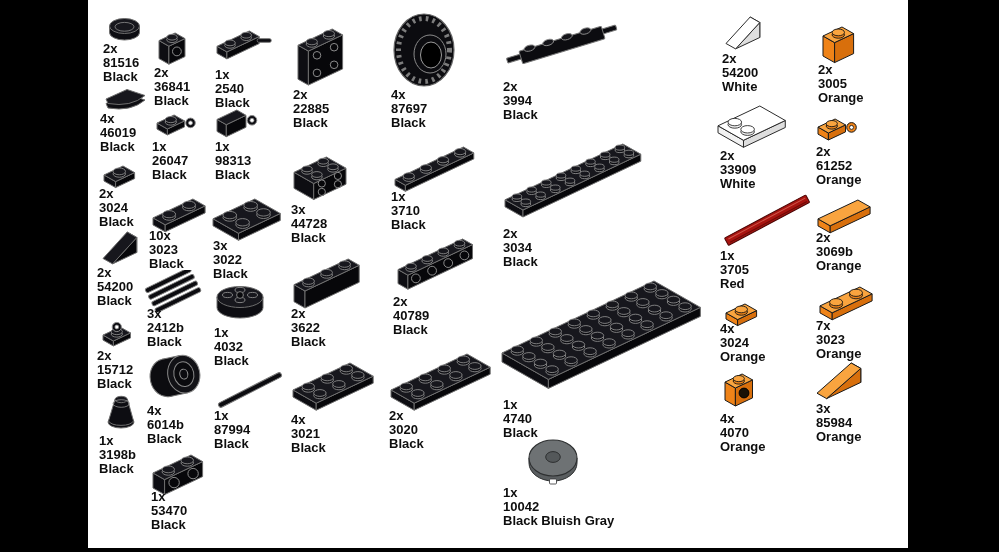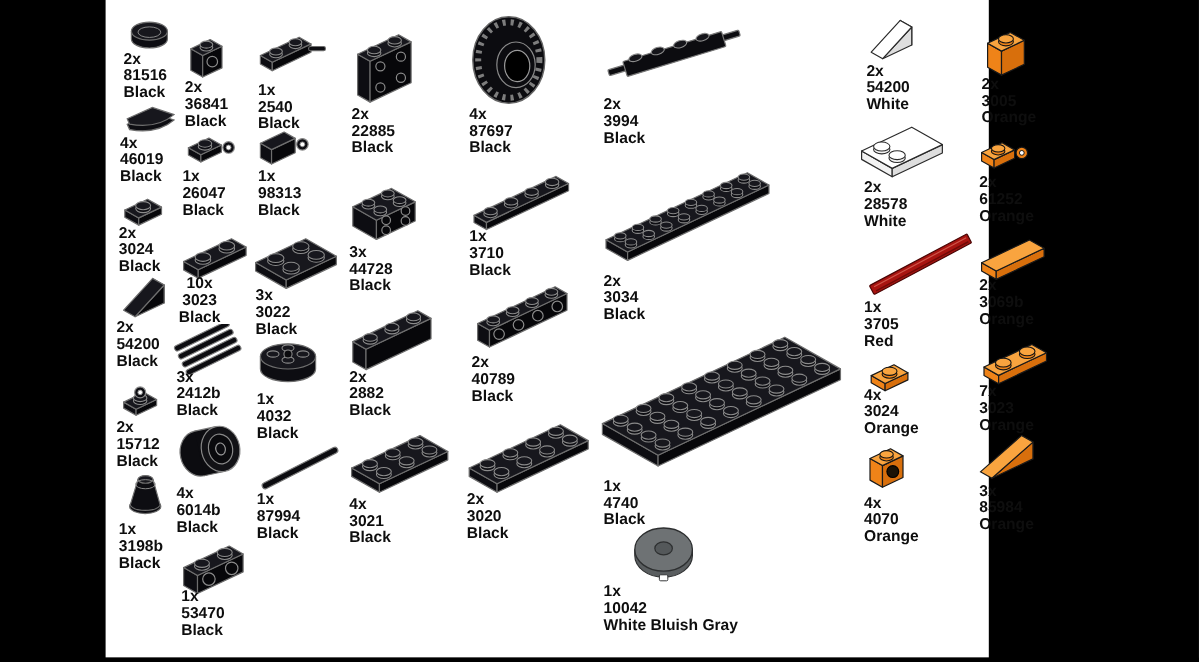--- a/index.html
+++ b/index.html
@@ -1,21 +1,21 @@
 <!DOCTYPE html>
 <html><head>
 <meta charset="utf-8">
 <style>
   html,body{margin:0;padding:0;}
   body{
     width:999px;height:552px;position:relative;overflow:hidden;
     background:#000;font-family:"Liberation Sans",sans-serif;
   }
   .canvas{
-    position:absolute;left:88px;top:0;width:736px;height:548px;
+    position:absolute;left:88px;top:0;width:820px;height:548px;
     background:#fff;
   }
   .bar{position:absolute;background:#000;}
   .bar-left{left:0;top:0;width:88px;height:552px;}
   .bar-right{left:908px;top:0;width:91px;height:552px;}
   .bar-bottom{left:0;top:548px;width:999px;height:4px;}
   .part{position:absolute;left:0;top:0;}
   .ico{position:absolute;}
   .ico svg{display:block;}
   .lbl{
@@ -160,21 +160,21 @@
         <svg xmlns="http://www.w3.org/2000/svg" width="56.1" height="47.8" viewBox="-2.0 -34.9 56.1 47.8">
           <polygon points="0.0,0.0 12.2,6.9 12.2,-0.1 0.0,-7.0" fill="#0d0d12" stroke="#6e6e6e" stroke-width="1" stroke-linejoin="round"></polygon>
           <polygon points="12.2,6.9 52.1,-12.0 52.1,-19.0 12.2,-0.1" fill="#07070a" stroke="#6e6e6e" stroke-width="1" stroke-linejoin="round"></polygon>
           <polygon points="0.0,-7.0 39.9,-25.9 52.1,-19.0 12.2,-0.1" fill="#17171d" stroke="#6e6e6e" stroke-width="1" stroke-linejoin="round"></polygon>
           <ellipse cx="16.1" cy="-8.3" rx="6.5" ry="3.6" fill="#0d0d12" stroke="#8b8b8b" stroke-width="0.9"></ellipse>
           <ellipse cx="16.1" cy="-10.7" rx="6.5" ry="3.6" fill="#17171d" stroke="#8b8b8b" stroke-width="0.9"></ellipse>
           <ellipse cx="36.0" cy="-17.7" rx="6.5" ry="3.6" fill="#0d0d12" stroke="#8b8b8b" stroke-width="0.9"></ellipse>
           <ellipse cx="36.0" cy="-20.1" rx="6.5" ry="3.6" fill="#17171d" stroke="#8b8b8b" stroke-width="0.9"></ellipse>
         </svg>
       </div>
-      <div class="lbl" style="left: 61px; top: 229px; text-align: center;">
+      <div class="lbl" style="left: 61px; top: 229px;">
         <div>10x</div>
         <div>3023</div>
         <div>Black</div>
       </div>
     </div>
     <div class="part">
       <div class="ico" style="left: 54px; top: 270px;">
         <svg xmlns="http://www.w3.org/2000/svg" width="64.0" height="42.0" viewBox="0.0 0.0 64.0 42.0">
           <g transform="rotate(-26 32 22)">
             <rect x="7.0" y="6.5" width="50.0" height="4.6" rx="2" fill="#0c0c10" stroke="#7c7c7c" stroke-width="0.9"></rect>
@@ -376,21 +376,21 @@
           <ellipse cx="14.5" cy="-18.1" rx="5.9" ry="3.2" fill="#0d0d12" stroke="#8b8b8b" stroke-width="0.9"></ellipse>
           <ellipse cx="14.5" cy="-20.5" rx="5.9" ry="3.2" fill="#17171d" stroke="#8b8b8b" stroke-width="0.9"></ellipse>
           <ellipse cx="32.6" cy="-26.7" rx="5.9" ry="3.2" fill="#0d0d12" stroke="#8b8b8b" stroke-width="0.9"></ellipse>
           <ellipse cx="32.6" cy="-29.1" rx="5.9" ry="3.2" fill="#17171d" stroke="#8b8b8b" stroke-width="0.9"></ellipse>
           <ellipse cx="50.6" cy="-35.2" rx="5.9" ry="3.2" fill="#0d0d12" stroke="#8b8b8b" stroke-width="0.9"></ellipse>
           <ellipse cx="50.6" cy="-37.6" rx="5.9" ry="3.2" fill="#17171d" stroke="#8b8b8b" stroke-width="0.9"></ellipse>
         </svg>
       </div>
       <div class="lbl" style="left: 203px; top: 307px;">
         <div>2x</div>
-        <div>2882</div>
+        <div>3622</div>
         <div>Black</div>
       </div>
     </div>
     <div class="part">
       <div class="ico" style="left: 203px; top: 354px;">
         <svg xmlns="http://www.w3.org/2000/svg" width="84.2" height="62.2" viewBox="-2.0 -43.0 84.2 62.2">
           <polygon points="0.0,0.0 23.2,13.2 23.2,6.2 0.0,-7.0" fill="#0d0d12" stroke="#6e6e6e" stroke-width="1" stroke-linejoin="round"></polygon>
           <polygon points="23.2,13.2 80.2,-13.8 80.2,-20.8 23.2,6.2" fill="#07070a" stroke="#6e6e6e" stroke-width="1" stroke-linejoin="round"></polygon>
           <polygon points="0.0,-7.0 57.0,-34.0 80.2,-20.8 23.2,6.2" fill="#17171d" stroke="#6e6e6e" stroke-width="1" stroke-linejoin="round"></polygon>
           <ellipse cx="15.3" cy="-8.2" rx="6.2" ry="3.4" fill="#0d0d12" stroke="#8b8b8b" stroke-width="0.9"></ellipse>
@@ -655,21 +655,21 @@
         <svg xmlns="http://www.w3.org/2000/svg" width="54.0" height="47.0" viewBox="1.0 0.0 54.0 47.0">
           <path d="M4,20 v5 a24,18 0 0 0 48,0 v-5" fill="#5a5e60" stroke="#2d2f30" stroke-width="1"></path>
           <ellipse cx="28.0" cy="20.0" rx="24.0" ry="18.0" fill="#6e7274" stroke="#2d2f30" stroke-width="1.1"></ellipse>
           <ellipse cx="28.0" cy="19.0" rx="7.3" ry="5.4" fill="#54585a" stroke="#2d2f30" stroke-width="1"></ellipse>
           <rect x="24.5" y="41.0" width="7.0" height="5.0" rx="1" fill="#ffffff" stroke="#2d2f30" stroke-width="0.8"></rect>
         </svg>
       </div>
       <div class="lbl" style="left: 415px; top: 486px;">
         <div>1x</div>
         <div>10042</div>
-        <div>White Bluish Gray</div>
+        <div>Black Bluish Gray</div>
       </div>
     </div>
     <div class="part">
       <div class="ico" style="left: 636px; top: 15px;">
         <svg xmlns="http://www.w3.org/2000/svg" width="37.8" height="37.9" viewBox="-2.0 -28.5 37.8 37.9">
           <polygon points="24.2,-11.5 24.2,-26.5 33.8,-21.0 33.8,-6.0" fill="#f2f2f2" stroke="#2b2b2b" stroke-width="1" stroke-linejoin="round"></polygon>
           <polygon points="9.6,5.4 33.8,-21.0 33.8,-6.0" fill="#dedede" stroke="#2b2b2b" stroke-width="1" stroke-linejoin="round"></polygon>
           <polygon points="0.0,0.0 24.2,-26.5 33.8,-21.0 9.6,5.4" fill="#ffffff" stroke="#2b2b2b" stroke-width="1" stroke-linejoin="round"></polygon>
         </svg>
       </div>
@@ -686,21 +686,21 @@
           <polygon points="25.5,14.5 67.3,-5.3 67.3,-12.3 25.5,7.5" fill="#dedede" stroke="#2b2b2b" stroke-width="1" stroke-linejoin="round"></polygon>
           <polygon points="0.0,-7.0 41.8,-26.8 67.3,-12.3 25.5,7.5" fill="#ffffff" stroke="#2b2b2b" stroke-width="1" stroke-linejoin="round"></polygon>
           <ellipse cx="16.8" cy="-8.3" rx="6.8" ry="3.7" fill="#f2f2f2" stroke="#2b2b2b" stroke-width="0.9"></ellipse>
           <ellipse cx="16.8" cy="-10.7" rx="6.8" ry="3.7" fill="#ffffff" stroke="#2b2b2b" stroke-width="0.9"></ellipse>
           <ellipse cx="29.6" cy="-1.1" rx="6.8" ry="3.7" fill="#f2f2f2" stroke="#2b2b2b" stroke-width="0.9"></ellipse>
           <ellipse cx="29.6" cy="-3.5" rx="6.8" ry="3.7" fill="#ffffff" stroke="#2b2b2b" stroke-width="0.9"></ellipse>
         </svg>
       </div>
       <div class="lbl" style="left: 632px; top: 149px;">
         <div>2x</div>
-        <div>28578</div>
+        <div>33909</div>
         <div>White</div>
       </div>
     </div>
     <div class="part">
       <div class="ico" style="left: 630px; top: 193px;">
         <svg xmlns="http://www.w3.org/2000/svg" width="98.0" height="54.0" viewBox="0.0 0.0 98.0 54.0">
           <g transform="rotate(-28 49 27)">
             <rect x="3.0" y="23.0" width="92.0" height="8.4" rx="1" fill="#a81410" stroke="#4b0605" stroke-width="1"></rect>
             <line x1="6.0" y1="25.6" x2="93.0" y2="25.6" stroke="#cf5549" stroke-width="1"></line>
             <line x1="6.0" y1="29.4" x2="93.0" y2="29.4" stroke="#6f0a07" stroke-width="1.2"></line>

